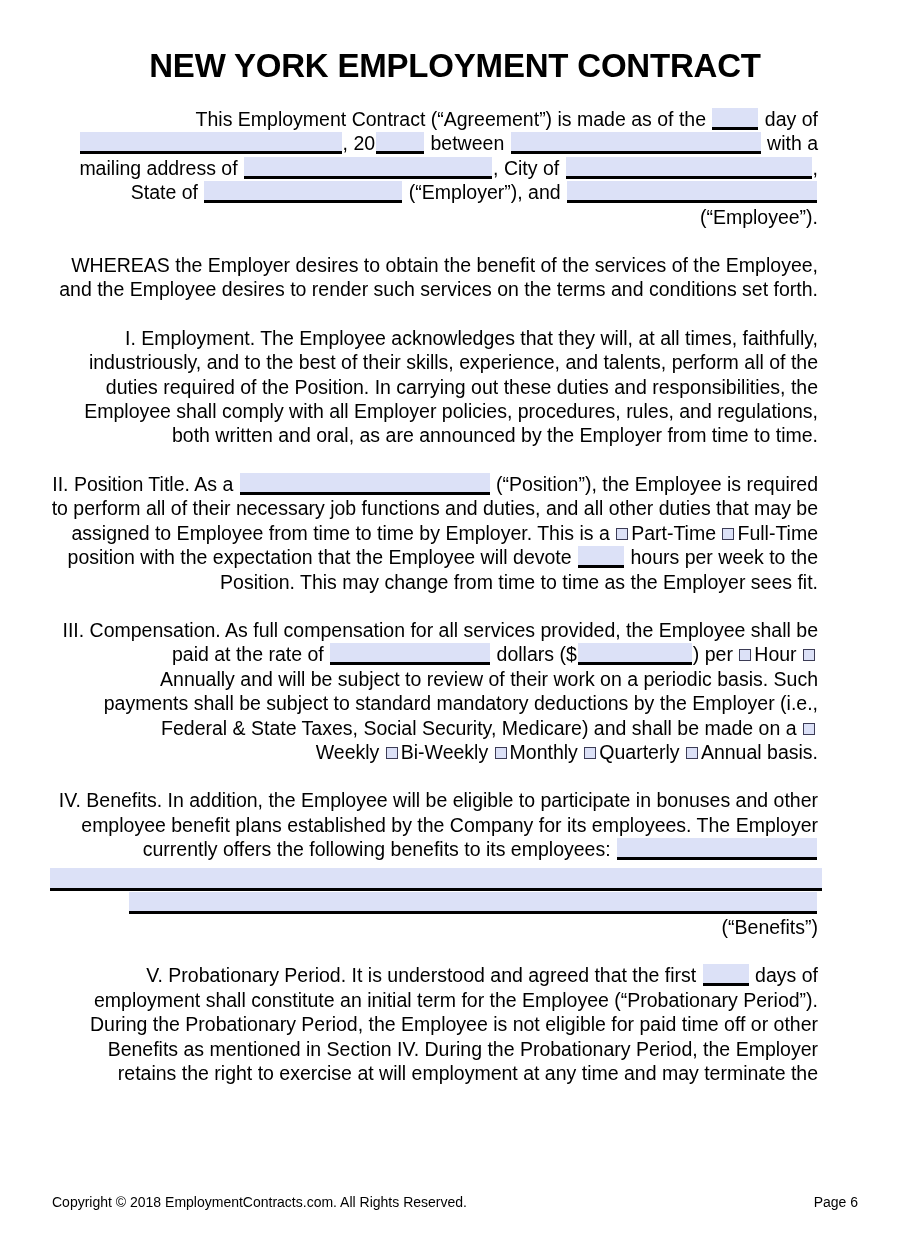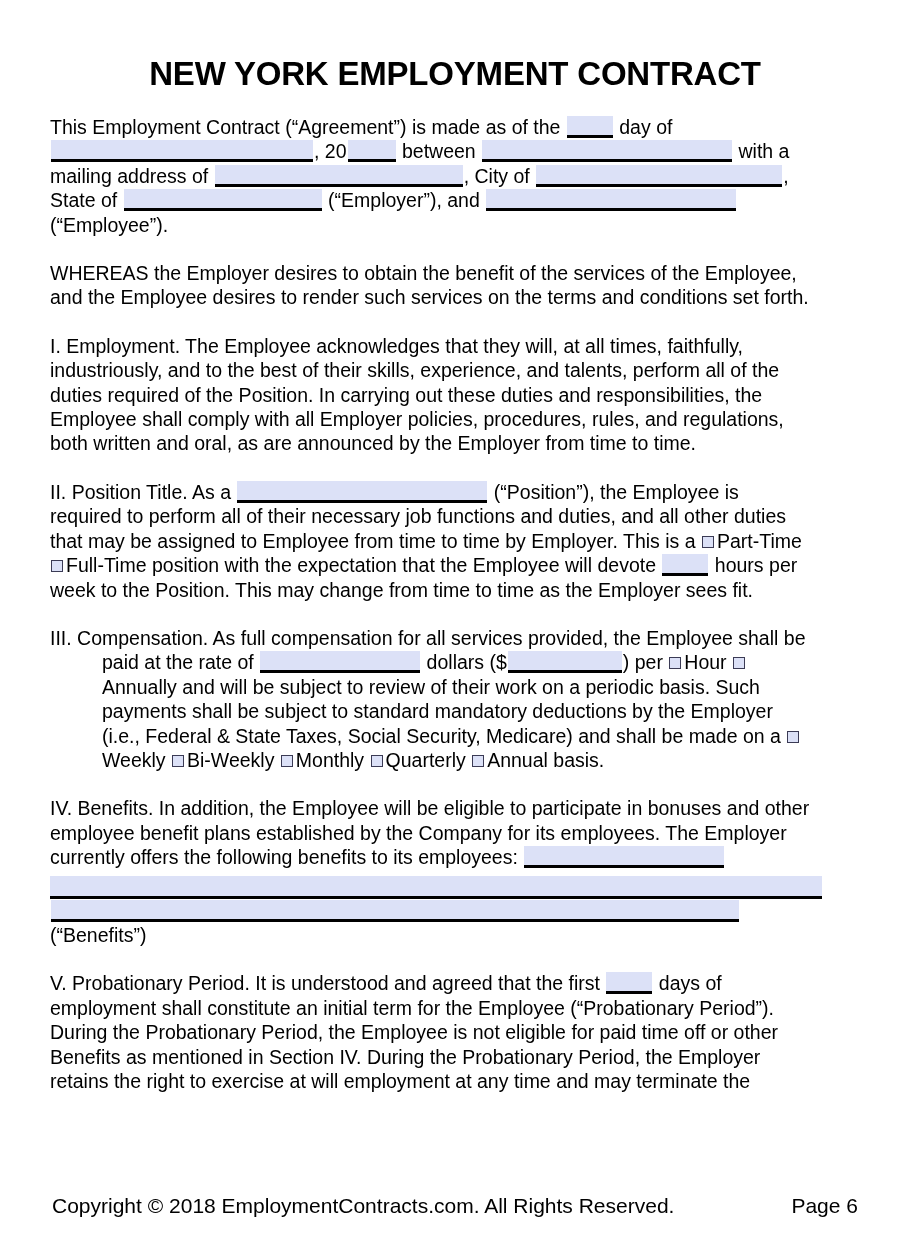--- a/index.html
+++ b/index.html
@@ -21,36 +21,36 @@
     height: 1240px;
     box-sizing: border-box;
     padding: 0;
     background: #fff;
   }
   .doc-title {
     text-align: center;
     font-size: 33px;
     font-weight: bold;
     letter-spacing: -0.2px;
-    margin: 8px;
+    margin: 0;
     padding-top: 46px;
     line-height: 40px;
   }
   .body-area {
     position: absolute;
     left: 50px;
     right: 88px;
     top: 107px;
     width: 772px;
   }
   p.para {
-    margin: 0 12px 24px 0;
+    margin: 0 4px 24px 0;
     font-size: 19.5px;
     line-height: 24.4px;
-    text-align: left;
+    text-align: right;
   }
   .sec-head { font-weight: normal; }
   .hang {
     text-indent: -52px;
     padding-left: 52px;
   }
 
   
   .blank {
     display: inline-block;
@@ -84,21 +84,21 @@
     vertical-align: 0px;
     margin: 0 3px 0 1px;
     box-sizing: border-box;
   }
 
   .footer {
     position: absolute;
     left: 52px;
     right: 52px;
     bottom: 30px;
-    font-size: 21px;
+    font-size: 14px;
     display: flex;
     justify-content: space-between;
     align-items: baseline;
   }
 </style>
 </head>
 <body>
 
 <div class="page">
 

